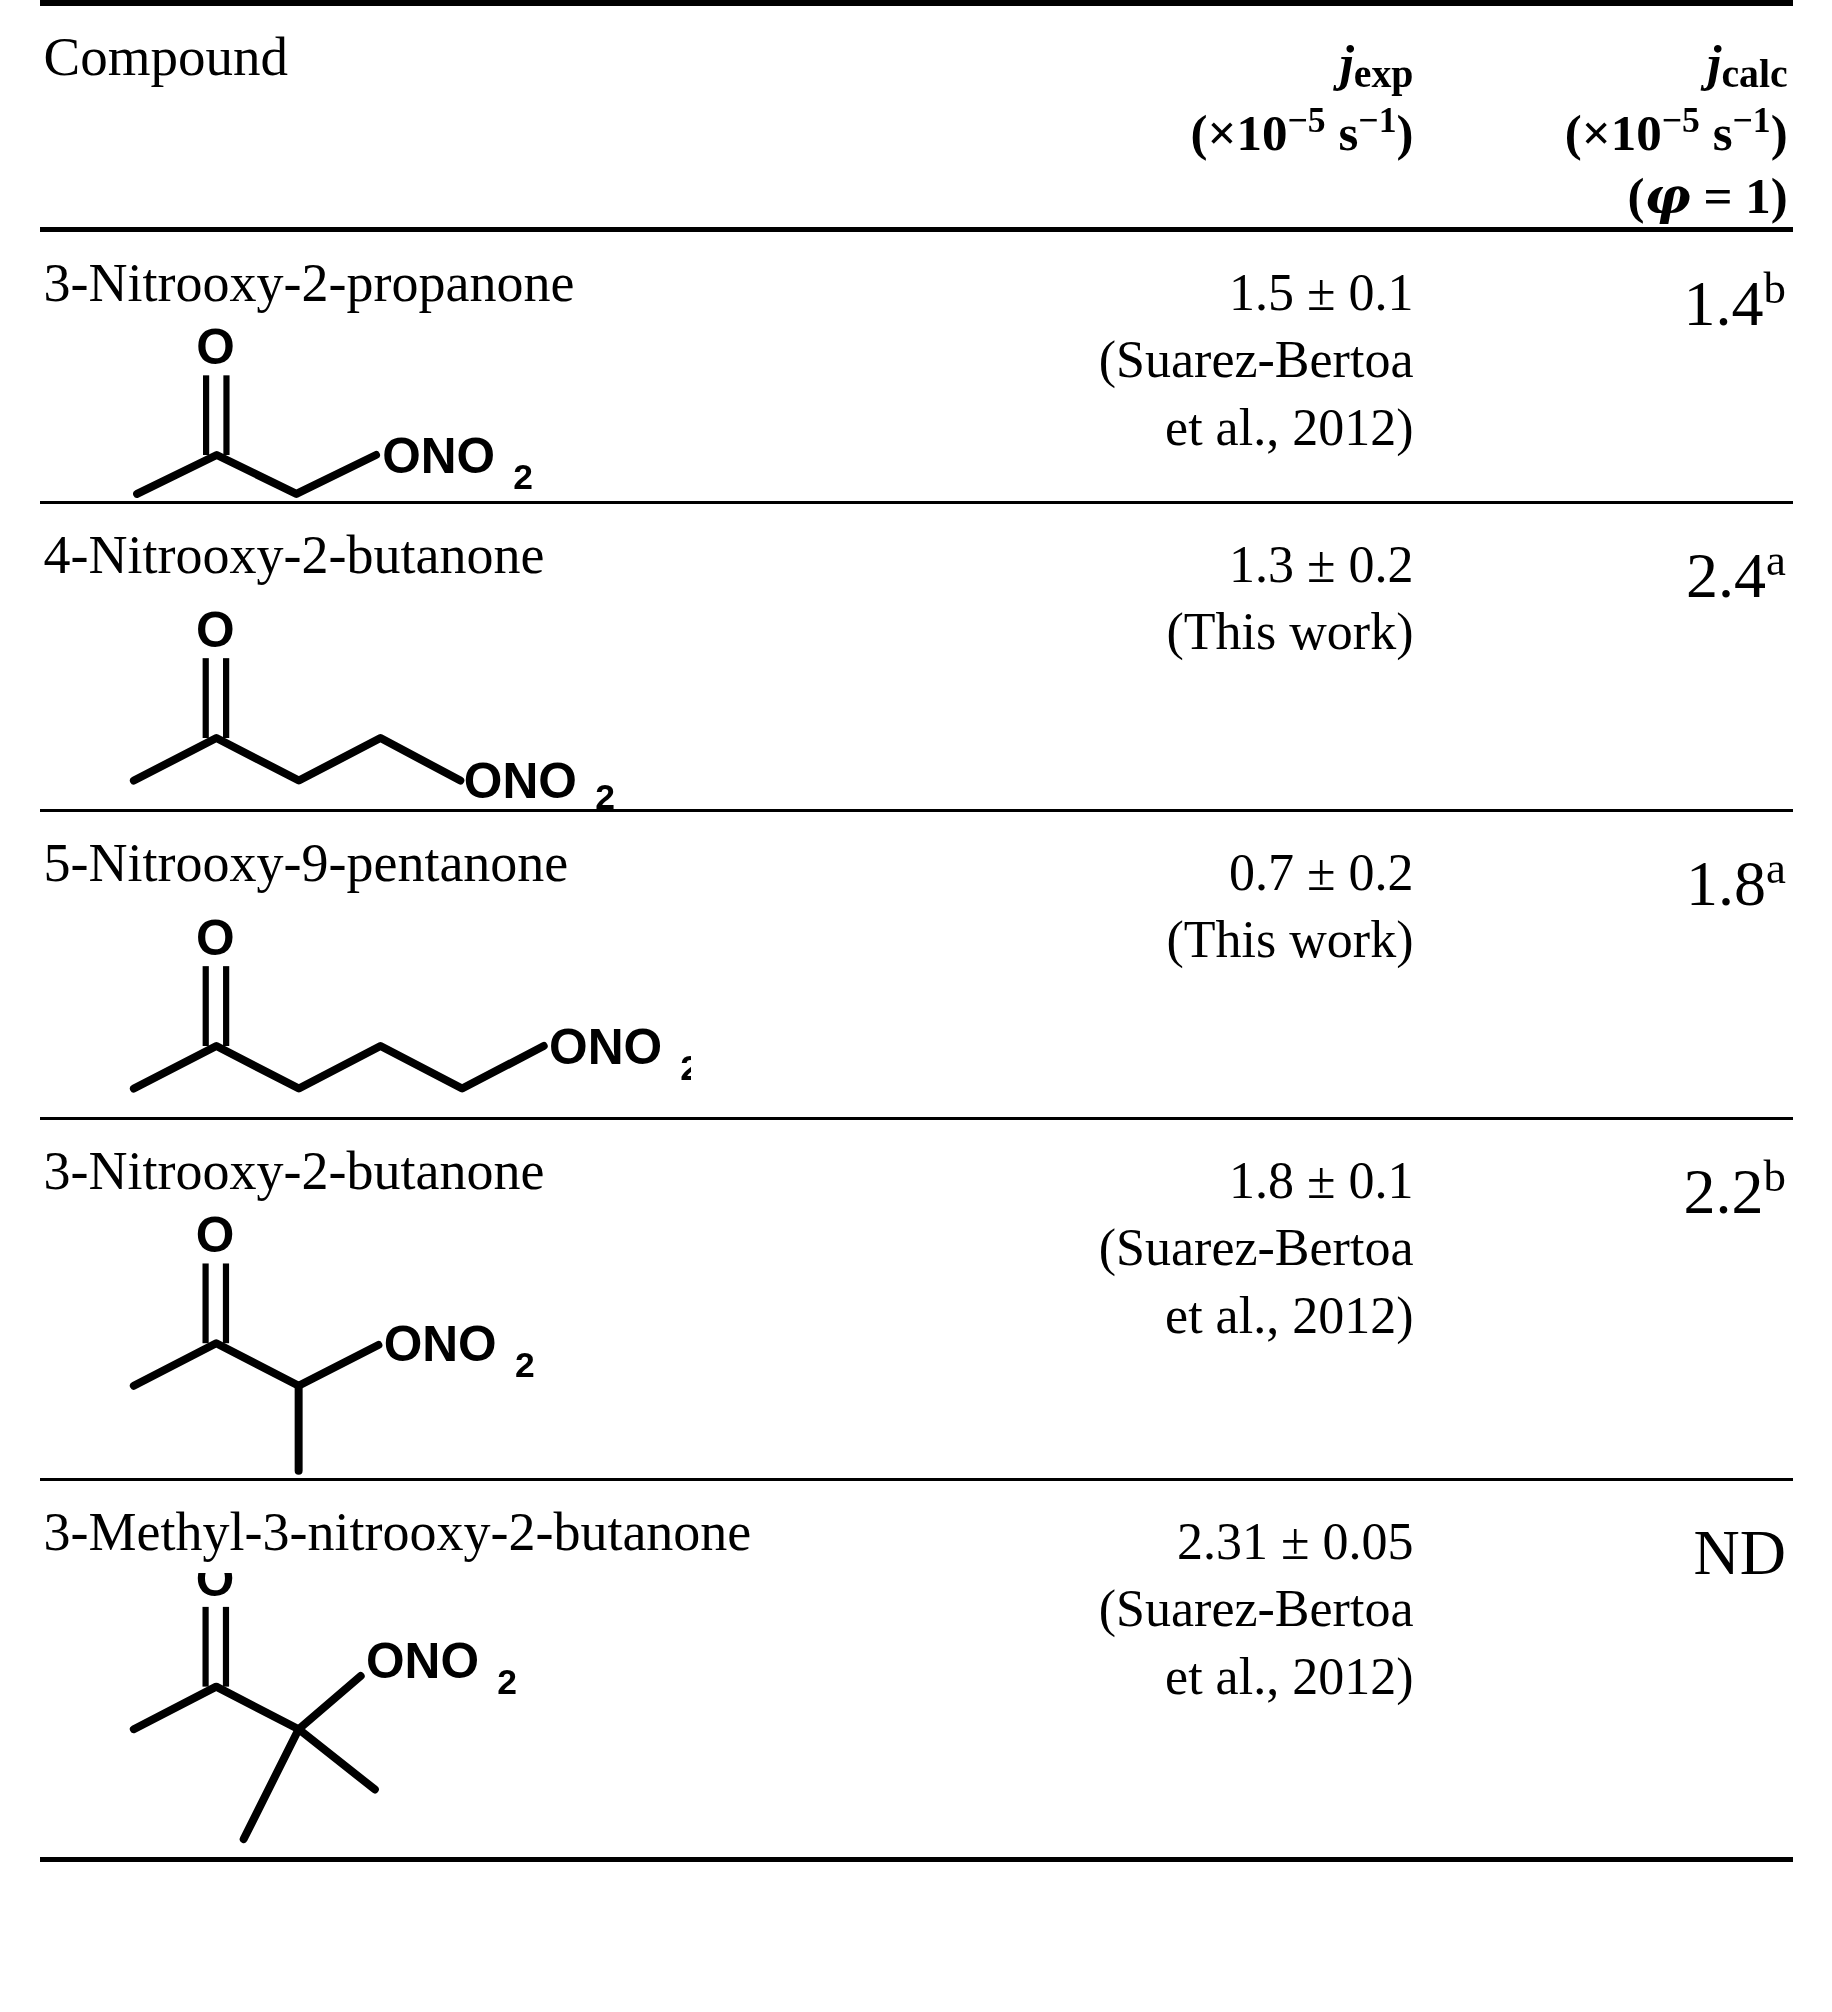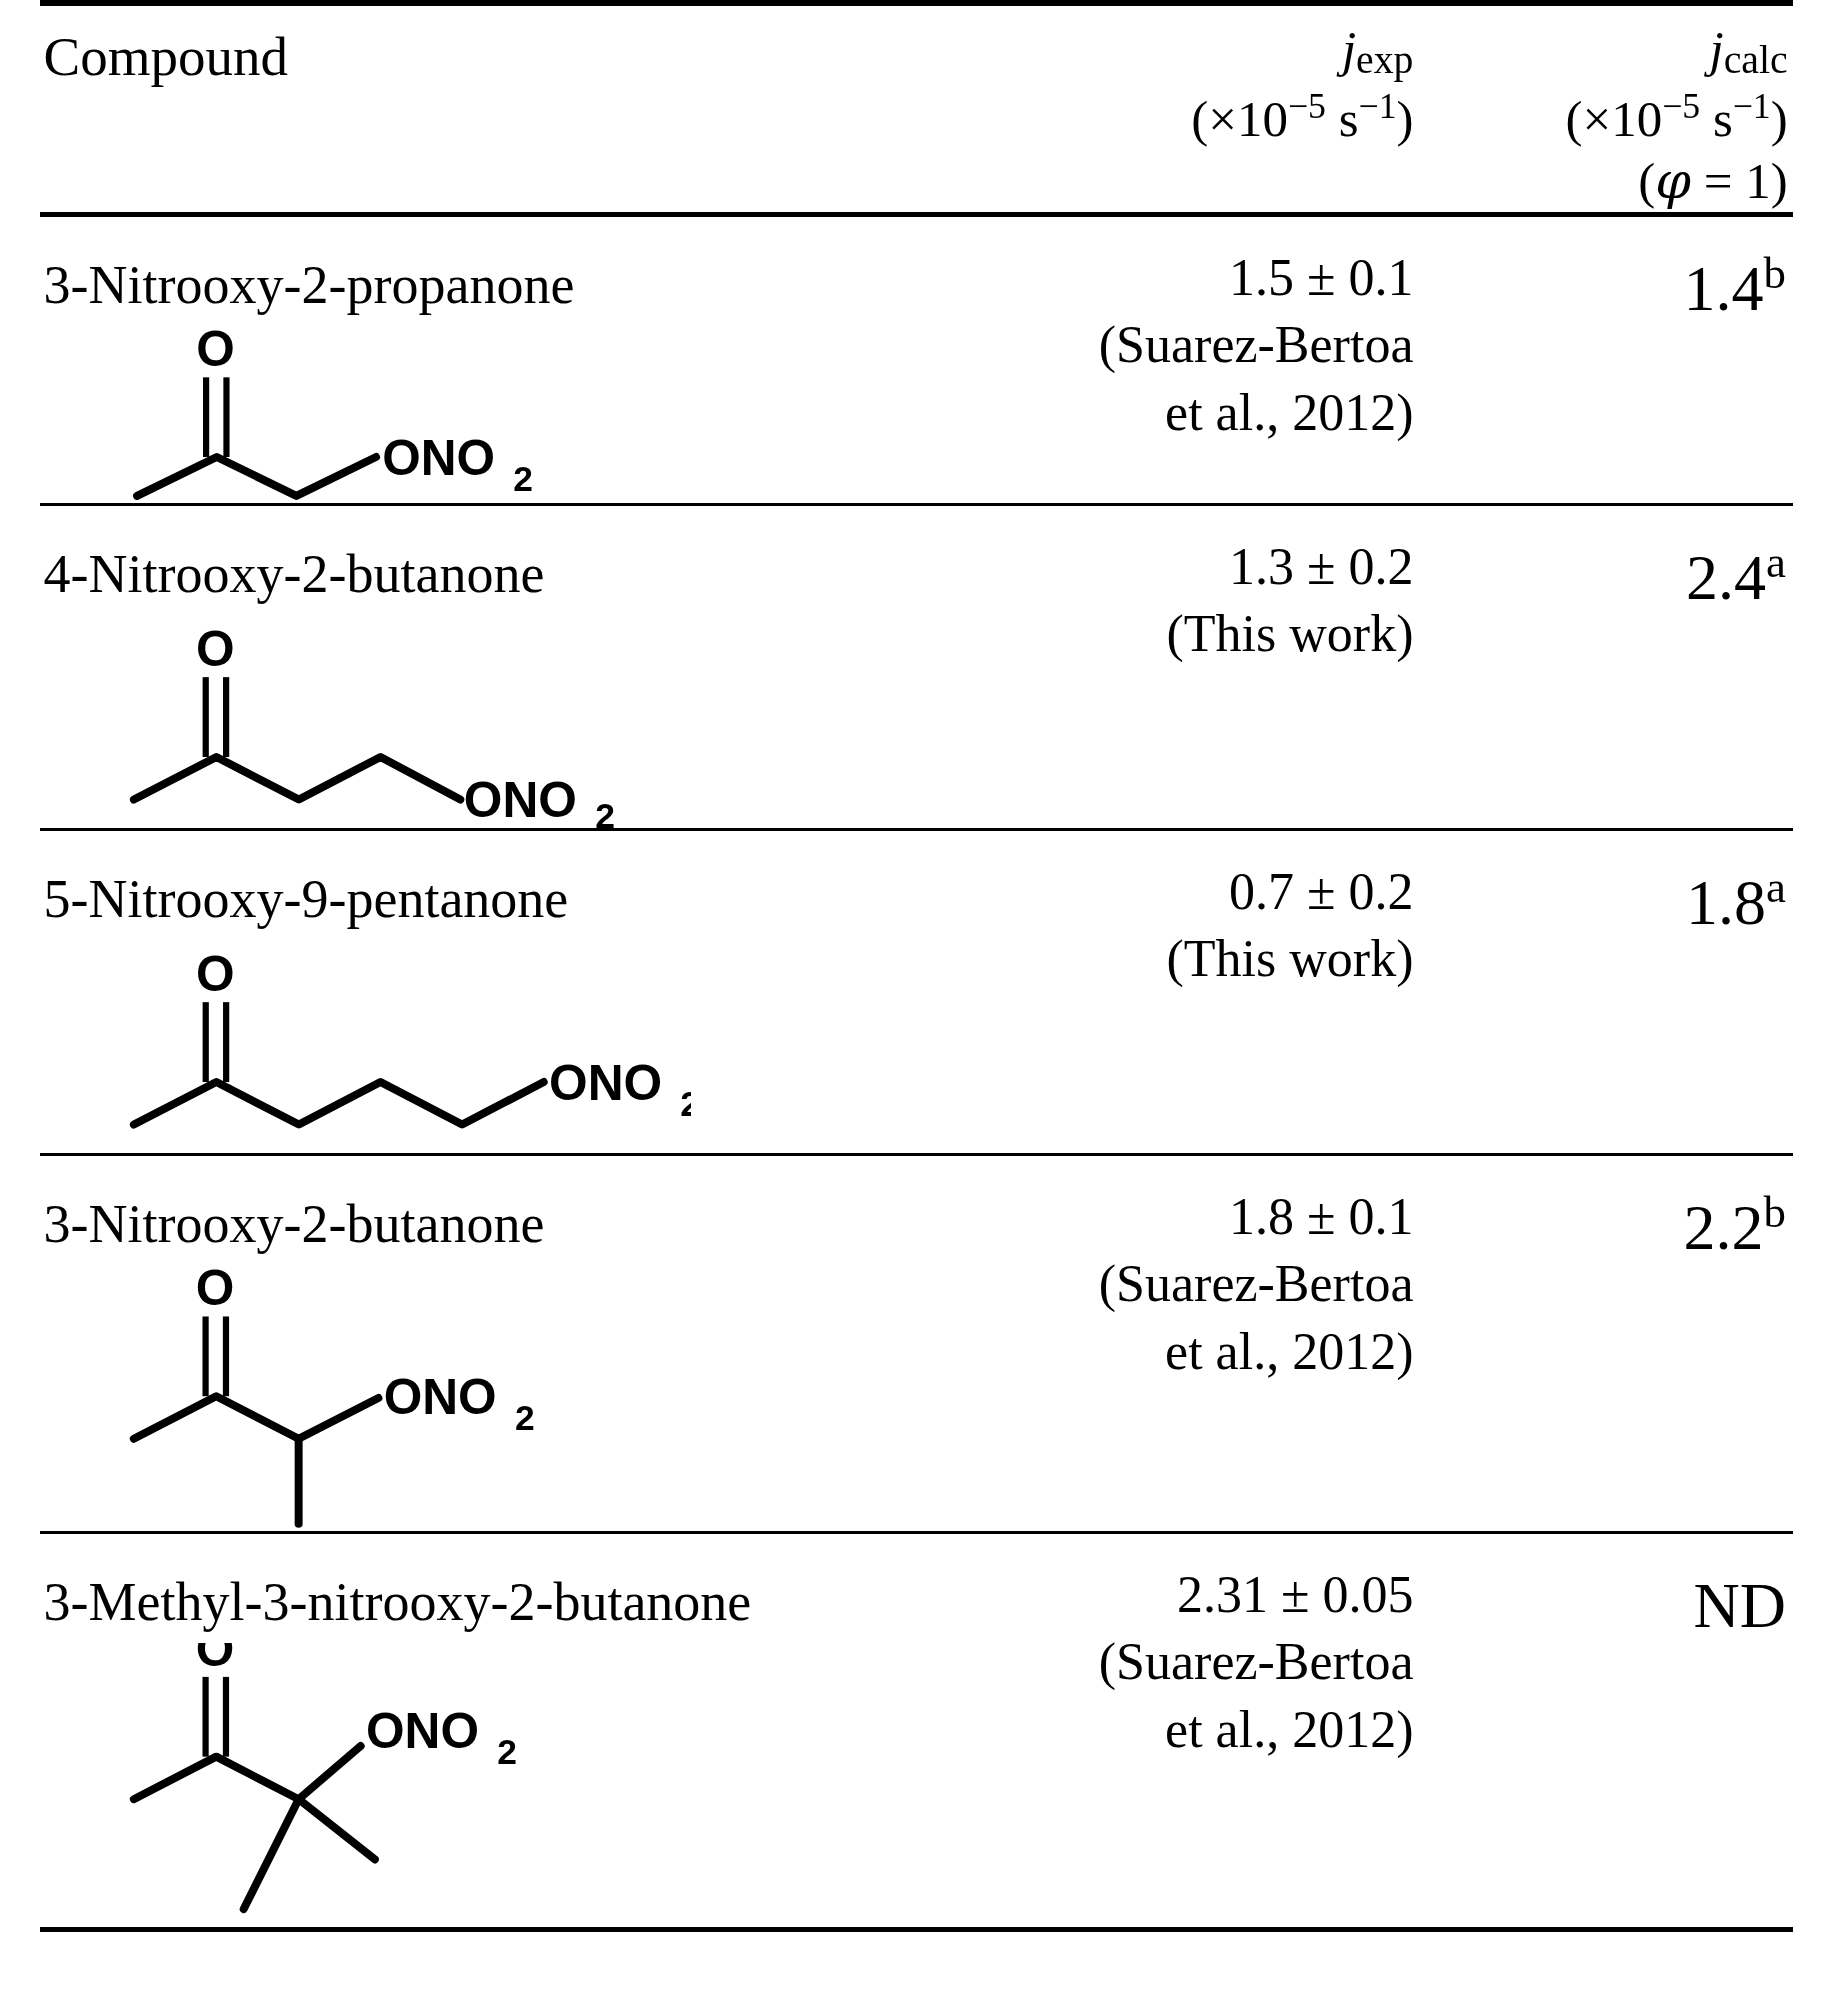--- a/index.html
+++ b/index.html
@@ -52,23 +52,23 @@
     text-align: left;
     font-size: 55px;
     font-weight: normal;
     line-height: 1.12;
     padding-top: 19.5px;
     padding-left: 3.5px;
   }
   .hdr-num {
     text-align: right;
     font-size: 51px;
-    font-weight: normal;
+    font-weight: bold;
     line-height: 1.22;
-    padding-top: 12px;
+    padding-top: 26px;
     padding-right: 5.3px;
     white-space: nowrap;
   }
   .mathitalic {
     font-family: "Liberation Serif", "DejaVu Serif", serif;
     font-style: italic;
   }
   .sub {
     font-size: 0.78em;
     vertical-align: -0.18em;
@@ -78,21 +78,21 @@
     font-size: 0.70em;
     vertical-align: 0.50em;
     font-style: normal;
   }
   .hdr-line { display: block; }
   .op-times { font-style: normal; }
   .phi { font-style: italic; font-family: "DejaVu Serif", serif; }
 
   
   .cell-compound {
-    padding-top: 40px;
+    padding-top: 23px;
     padding-left: 3.5px;
     margin-left: 28px;
   }
   .cmp-name {
     font-size: 54px;
     line-height: 1.05;
     white-space: nowrap;
   }
   .cell-num {
     text-align: right;

